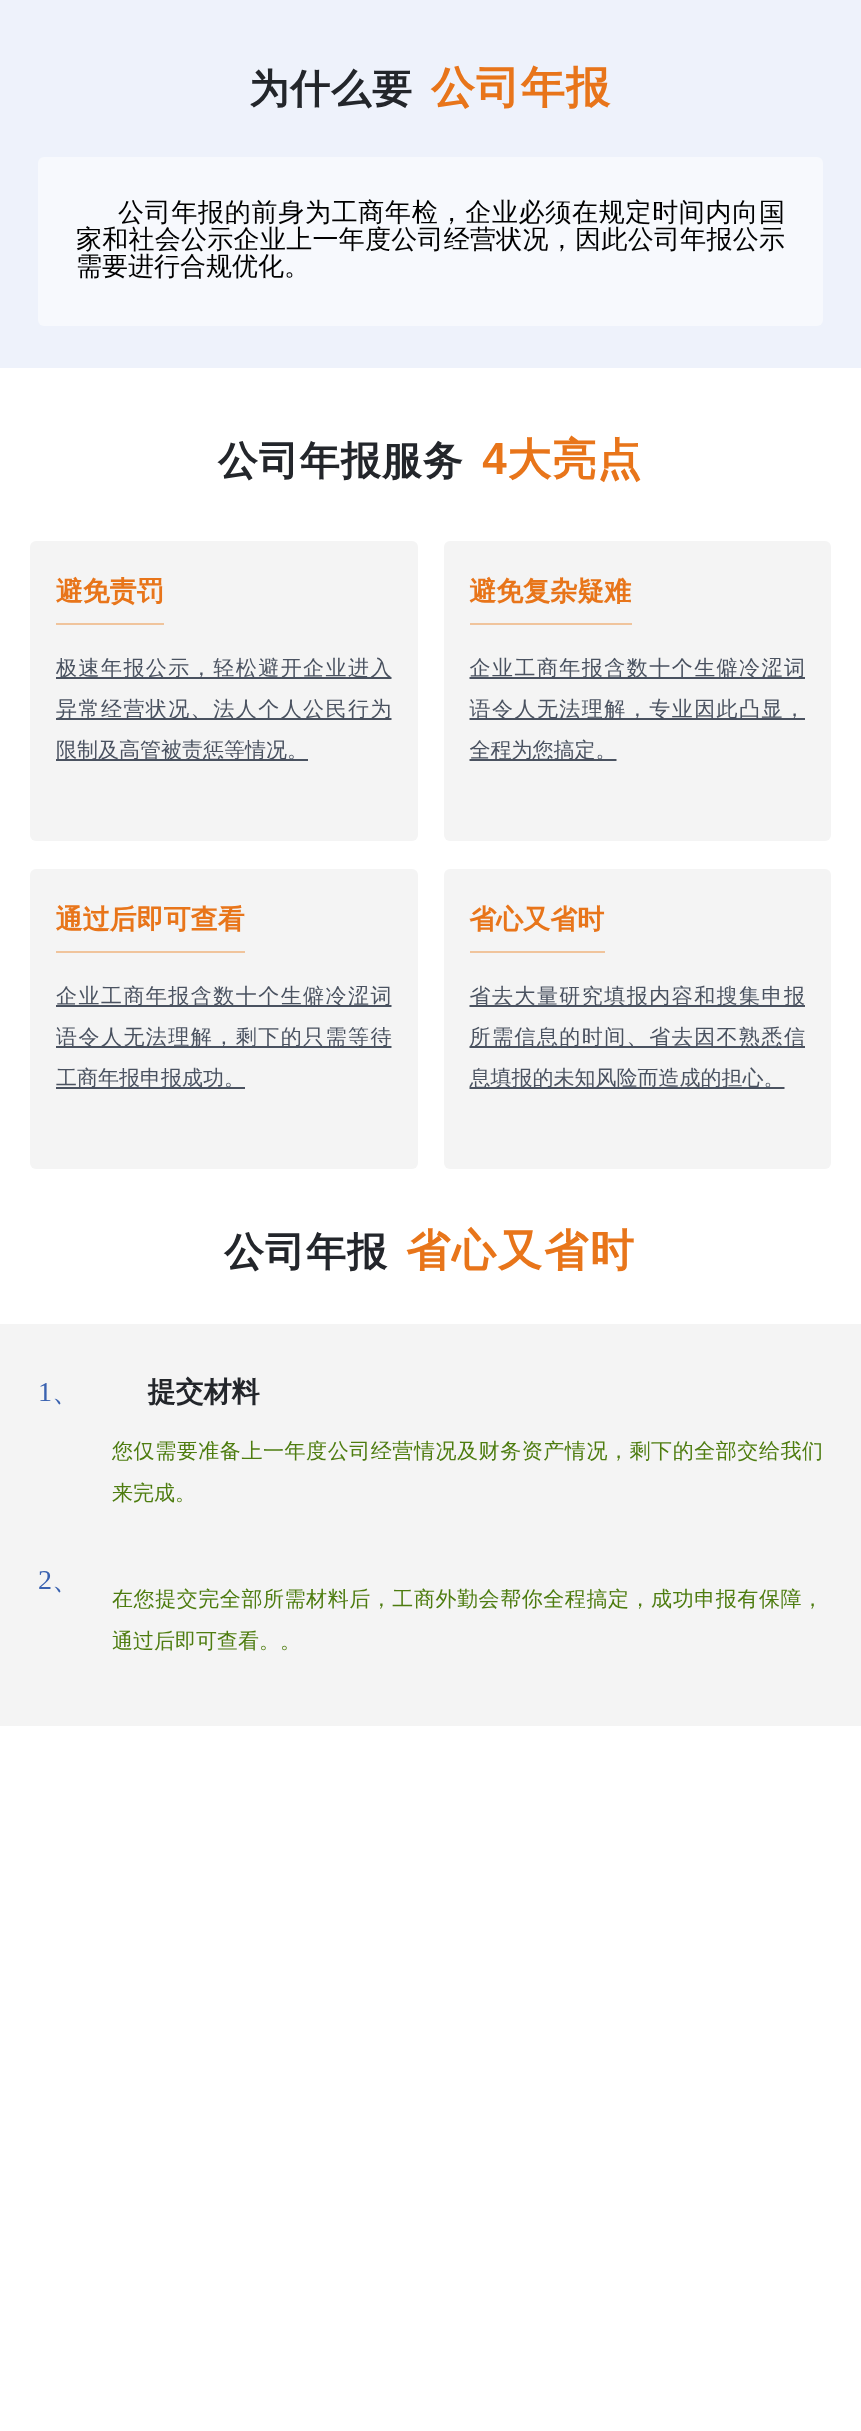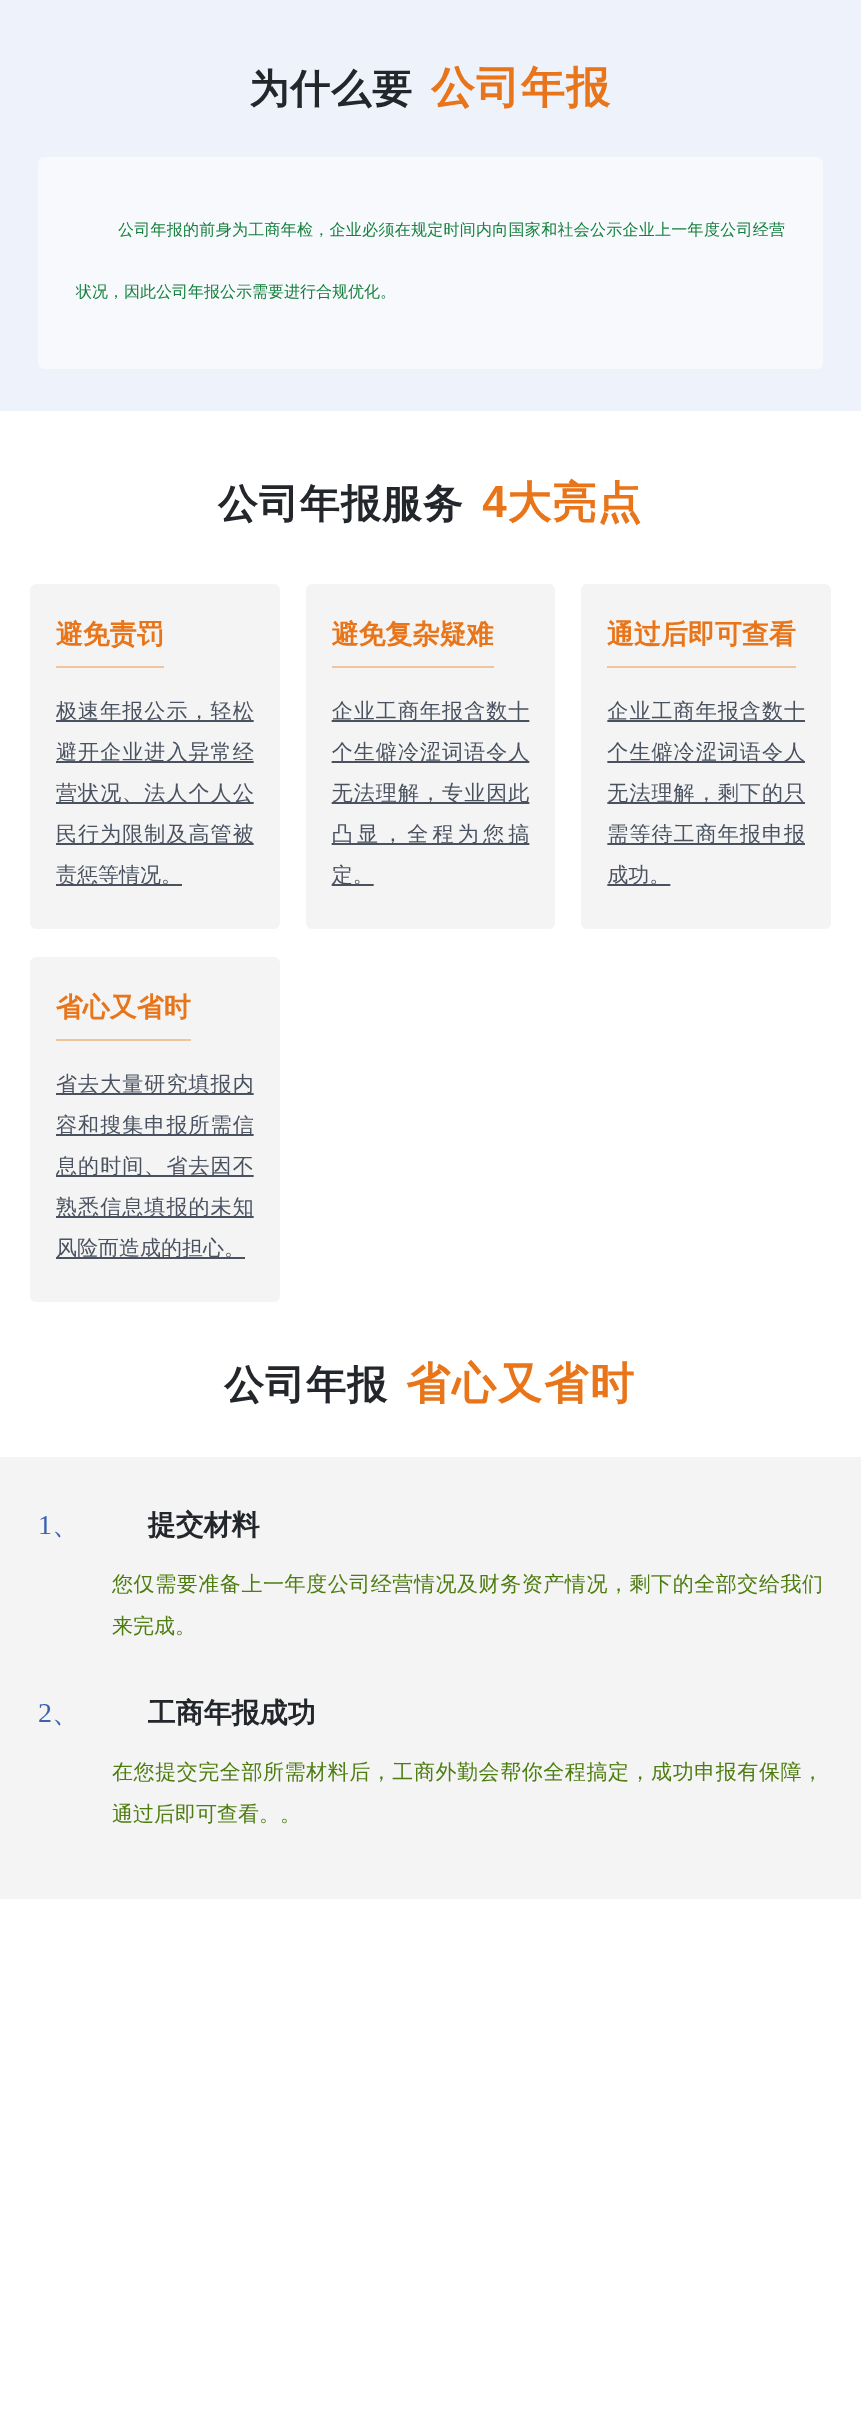--- a/index.html
+++ b/index.html
@@ -33,36 +33,36 @@
     color: #e8751a;
     letter-spacing: 1px;
   }
   .why-card {
     margin-top: 40px;
     background: #f7f9fd;
     border-radius: 6px;
     padding: 42px 38px 46px 38px;
   }
   .why-text {
-    font-size: 16px;
-    line-height: 62px;
-    color: #15803d;
+    font-size: 26px;
+    line-height: 27px;
+    color: #000000;
     text-align: justify;
     text-indent: 42px;
   }
 
   
   .sec-high {
     background: #ffffff;
     padding: 62px 30px 0 30px;
   }
   .high-grid {
     margin-top: 52px;
     display: grid;
-    grid-template-columns: 1fr 1fr 1fr;
+    grid-template-columns: 1fr 1fr;
     gap: 28px 26px;
   }
   .high-card {
     background: #f4f4f4;
     border-radius: 6px;
     padding: 32px 26px 34px 26px;
     min-height: 300px;
   }
   .high-head {
     font-size: 27px;
@@ -175,17 +175,16 @@
     <div class="step-num">1、</div>
     <div class="step-main">
       <div class="step-title">提交材料</div>
       <p class="step-desc">您仅需要准备上一年度公司经营情况及财务资产情况，剩下的全部交给我们来完成。</p>
     </div>
   </div>
 
   <div class="step">
     <div class="step-num">2、</div>
     <div class="step-main">
-      <div class="step-title">工商年报成功</div>
       <p class="step-desc">在您提交完全部所需材料后，工商外勤会帮你全程搞定，成功申报有保障，通过后即可查看。。</p>
     </div>
   </div>
 </section>
 
 </body></html>

